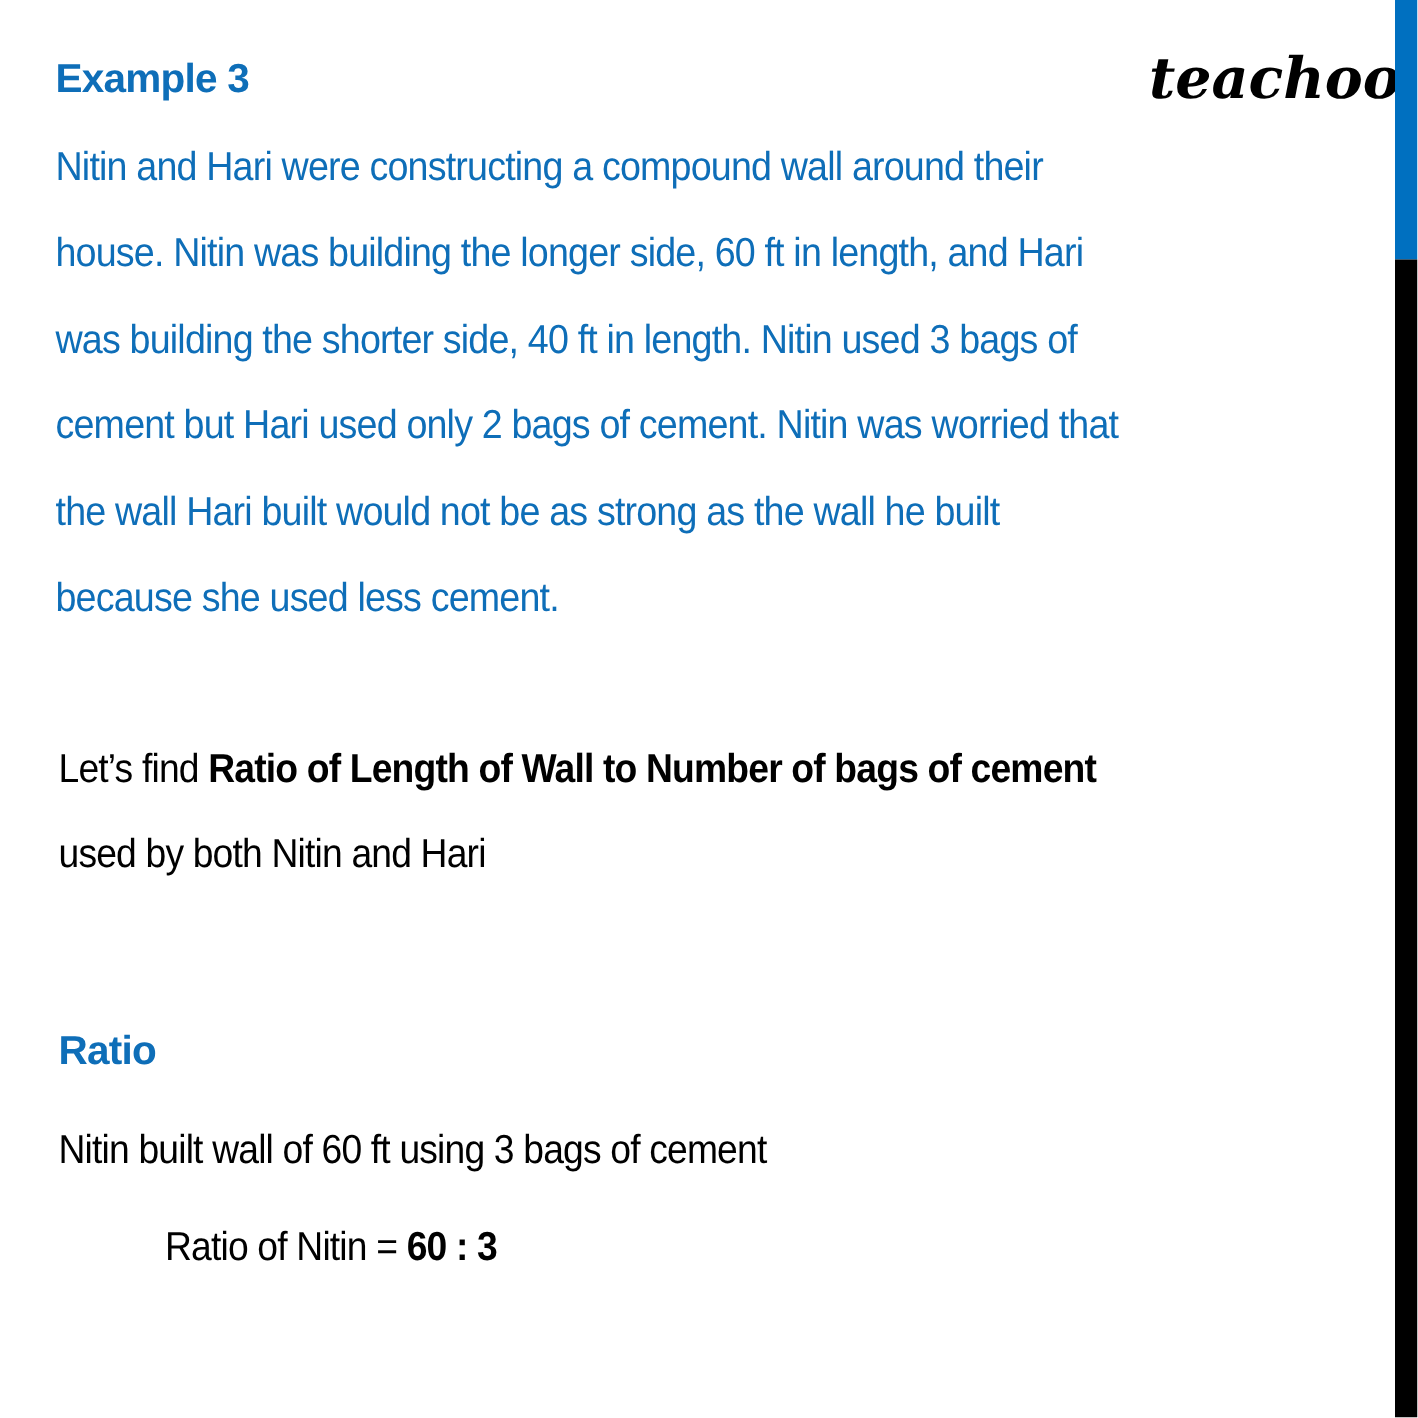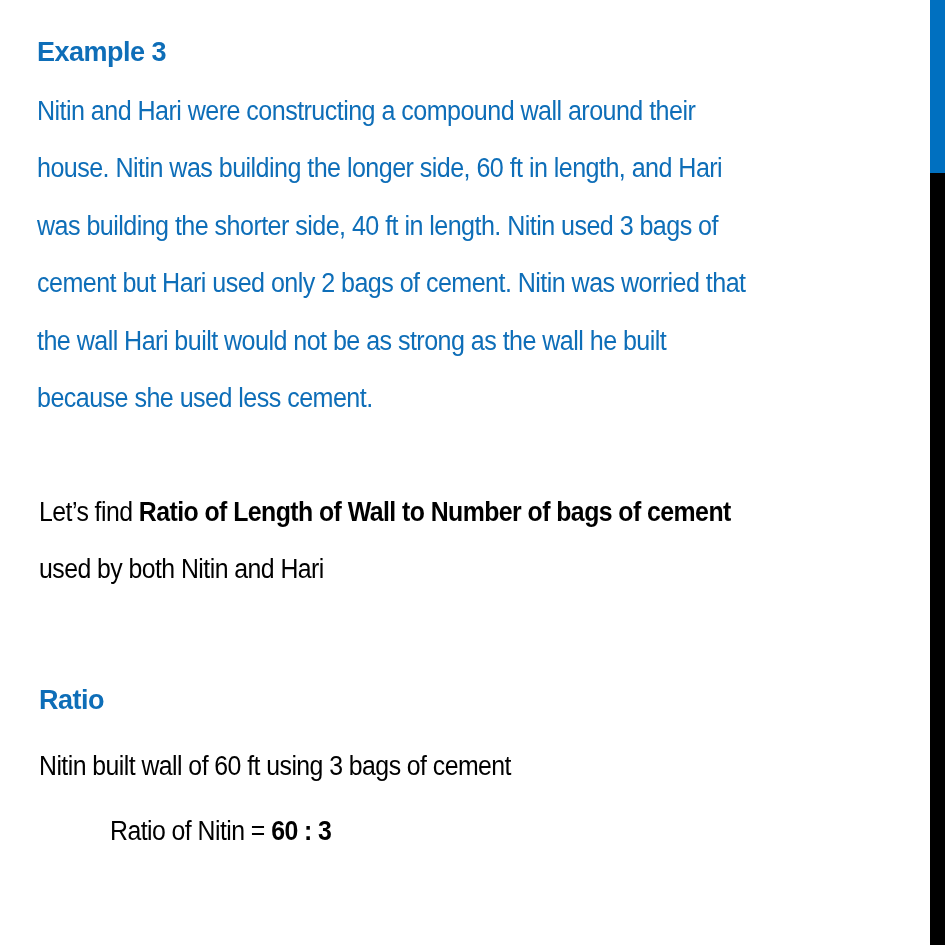--- a/index.html
+++ b/index.html
@@ -74,20 +74,21 @@
       letter-spacing: -0.5px;
     }
   </style>
 </head>
 <body>
 
 <div class="slide">
 
   <div class="example-title">Example 3</div>
 
+  <div class="logo">teachoo</div>
 
   <div>
     <div class="line blue" style="left:37px; top:81px; transform:scaleX(0.93);">Nitin and Hari were constructing a compound wall around their</div>
     <div class="line blue" style="left:37px; top:138px; transform:scaleX(0.93);">house. Nitin was building the longer side, 60 ft in length, and Hari</div>
     <div class="line blue" style="left:37px; top:196px; transform:scaleX(0.93);">was building the shorter side, 40 ft in length. Nitin used 3 bags of</div>
     <div class="line blue" style="left:37px; top:253px; transform:scaleX(0.93);">cement but Hari used only 2 bags of cement. Nitin was worried that</div>
     <div class="line blue" style="left:37px; top:311px; transform:scaleX(0.93);">the wall Hari built would not be as strong as the wall he built</div>
     <div class="line blue" style="left:37px; top:368px; transform:scaleX(0.93);">because she used less cement.</div>
   </div>
 

